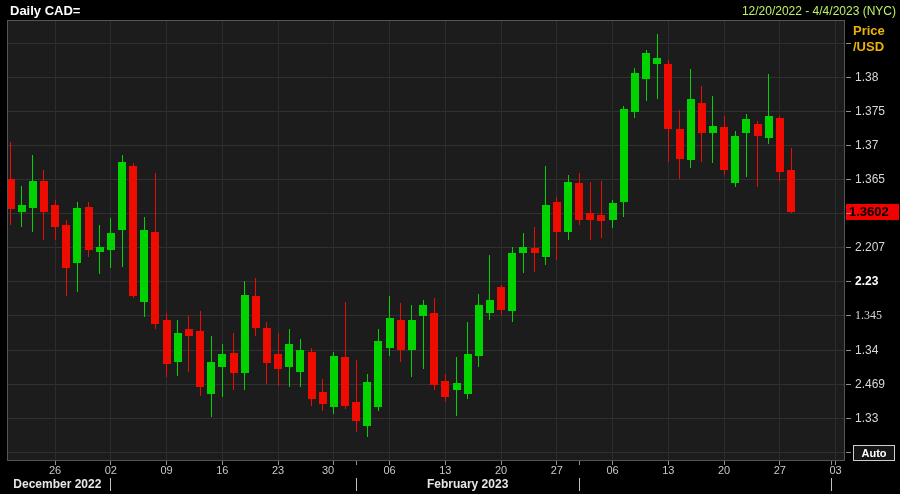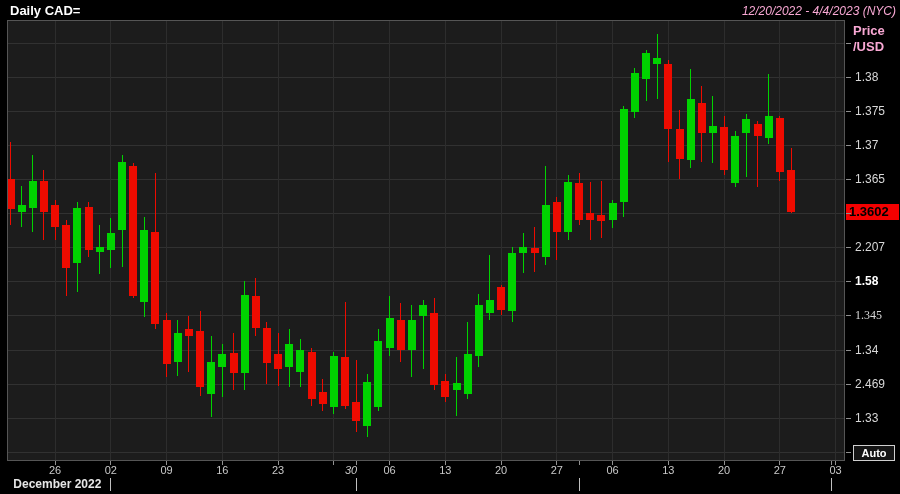--- a/index.html
+++ b/index.html
@@ -1,28 +1,28 @@
 <!DOCTYPE html>
 <html><head>
 <meta charset="utf-8">
 <style>
   html,body{margin:0;padding:0;background:#000;}
   .app{position:relative;width:900px;height:494px;background:#000;overflow:hidden;
        font-family:"Liberation Sans",sans-serif;-webkit-font-smoothing:antialiased;}
   .hdr{position:absolute;left:0;top:0;width:900px;height:20px;background:#000;}
   .title{position:absolute;left:10px;top:3px;font-size:13px;font-weight:bold;color:#ffffff;white-space:nowrap;}
-  .range{position:absolute;right:4px;top:4px;font-size:12px;color:#f9a8d4;white-space:nowrap;font-style:italic;}
+  .range{position:absolute;right:4px;top:4px;font-size:12px;color:#bef264;white-space:nowrap;}
   .plot{position:absolute;left:7px;top:20px;width:836px;height:439px;background:#1c1c1c;
         border:1px solid #555555;overflow:hidden;}
   .gh{position:absolute;left:0;right:0;height:1px;background:#313131;}
   .gv{position:absolute;top:0;bottom:0;width:1px;background:#2d2d2d;}
   .wick{position:absolute;width:1px;}
   .cbody{position:absolute;width:8px;}
   .yaxis{position:absolute;left:846px;top:21px;width:54px;height:440px;background:#000;}
-  .unit{position:absolute;left:7px;top:2px;font-size:13px;font-weight:bold;color:#f9a8d4;line-height:16px;}
+  .unit{position:absolute;left:7px;top:2px;font-size:13px;font-weight:bold;color:#eab308;line-height:16px;}
   .ydash{position:absolute;left:0;width:5px;height:1px;background:#909090;}
   .ylab{position:absolute;left:9px;font-size:12px;color:#d8d8d8;line-height:14px;white-space:nowrap;}
   .ylab.bold{font-weight:bold;color:#ffffff;}
   .pricetag{position:absolute;left:0;width:53px;height:16px;background:#f40000;color:#000;
             font-weight:bold;font-size:13px;line-height:16px;padding-left:3px;box-sizing:border-box;white-space:nowrap;}
   .auto{position:absolute;left:7px;top:424px;width:40px;height:14px;line-height:14px;text-align:center;
         border:1px solid #cfcfcf;color:#ffffff;font-weight:bold;font-size:11px;background:#151515;}
   .xaxis{position:absolute;left:0;top:461px;width:900px;height:33px;background:#000;}
   .xtick{position:absolute;top:0;width:1px;height:4px;background:#909090;}
   .xlab{position:absolute;top:3px;width:28px;text-align:center;font-size:11px;color:#c9c9c9;}
@@ -229,40 +229,40 @@
       <div class="ydash" style="top: 294.484px;"></div>
       <div class="ydash" style="top: 328.568px;"></div>
       <div class="ydash" style="top: 362.652px;"></div>
       <div class="ydash" style="top: 396.736px;"></div>
       <div class="ydash" style="top: 430.82px;"></div>
       <div class="ylab" style="top: 48.8975px;">1.38</div>
       <div class="ylab" style="top: 82.9814px;">1.375</div>
       <div class="ylab" style="top: 117.065px;">1.37</div>
       <div class="ylab" style="top: 151.149px;">1.365</div>
       <div class="ylab" style="top: 219.317px;">2.207</div>
-      <div class="ylab bold" style="top: 253.401px;">1.58</div>
+      <div class="ylab bold" style="top: 253.401px;">2.23</div>
       <div class="ylab" style="top: 287.484px; font-family: Liberation Serif, serif;">1.345</div>
       <div class="ylab" style="top: 321.568px;">1.34</div>
       <div class="ylab" style="top: 355.652px;">2.469</div>
       <div class="ylab" style="top: 389.736px;">1.33</div>
     </div>
 
   <div class="xaxis" id="xaxis">
       <div class="xtick" style="left: 54.6px;"></div>
       <div class="xlab" style="left: 41.1px;">26</div>
       <div class="xtick" style="left: 110.35px;"></div>
       <div class="xlab" style="left: 96.85px;">02</div>
       <div class="xtick" style="left: 166.1px;"></div>
       <div class="xlab" style="left: 152.6px;">09</div>
       <div class="xtick" style="left: 221.85px;"></div>
       <div class="xlab" style="left: 208.35px;">16</div>
       <div class="xtick" style="left: 277.6px;"></div>
       <div class="xlab" style="left: 264.1px;">23</div>
       <div class="xtick" style="left: 333.35px;"></div>
-      <div class="xlab" style="left: 337px; font-style: italic;">30</div>
+      <div class="xlab" style="left: 314px;">30</div>
       <div class="xtick" style="left: 389.1px;"></div>
       <div class="xlab" style="left: 375.6px;">06</div>
       <div class="xtick" style="left: 444.85px;"></div>
       <div class="xlab" style="left: 431.35px;">13</div>
       <div class="xtick" style="left: 500.6px;"></div>
       <div class="xlab" style="left: 487.1px;">20</div>
       <div class="xtick" style="left: 556.35px;"></div>
       <div class="xlab" style="left: 542.85px;">27</div>
       <div class="xtick" style="left: 612.1px;"></div>
       <div class="xlab" style="left: 598.6px;">06</div>
@@ -276,14 +276,15 @@
       <div class="xlab" style="left: 821.6px;">03</div>
       <div class="xtick" style="left: 110.35px;"></div>
       <div class="msep" style="left: 110.35px;"></div>
       <div class="xtick" style="left: 355.65px;"></div>
       <div class="msep" style="left: 355.65px;"></div>
       <div class="xtick" style="left: 578.65px;"></div>
       <div class="msep" style="left: 578.65px;"></div>
       <div class="xtick" style="left: 830.64px;"></div>
       <div class="msep" style="left: 830.64px;"></div>
       <div class="mlab" style="left: -12.67px;">December 2022</div>
+      <div class="mlab" style="left: 397.65px;">February 2023</div>
     </div>
 </div>
 
 </body></html>

